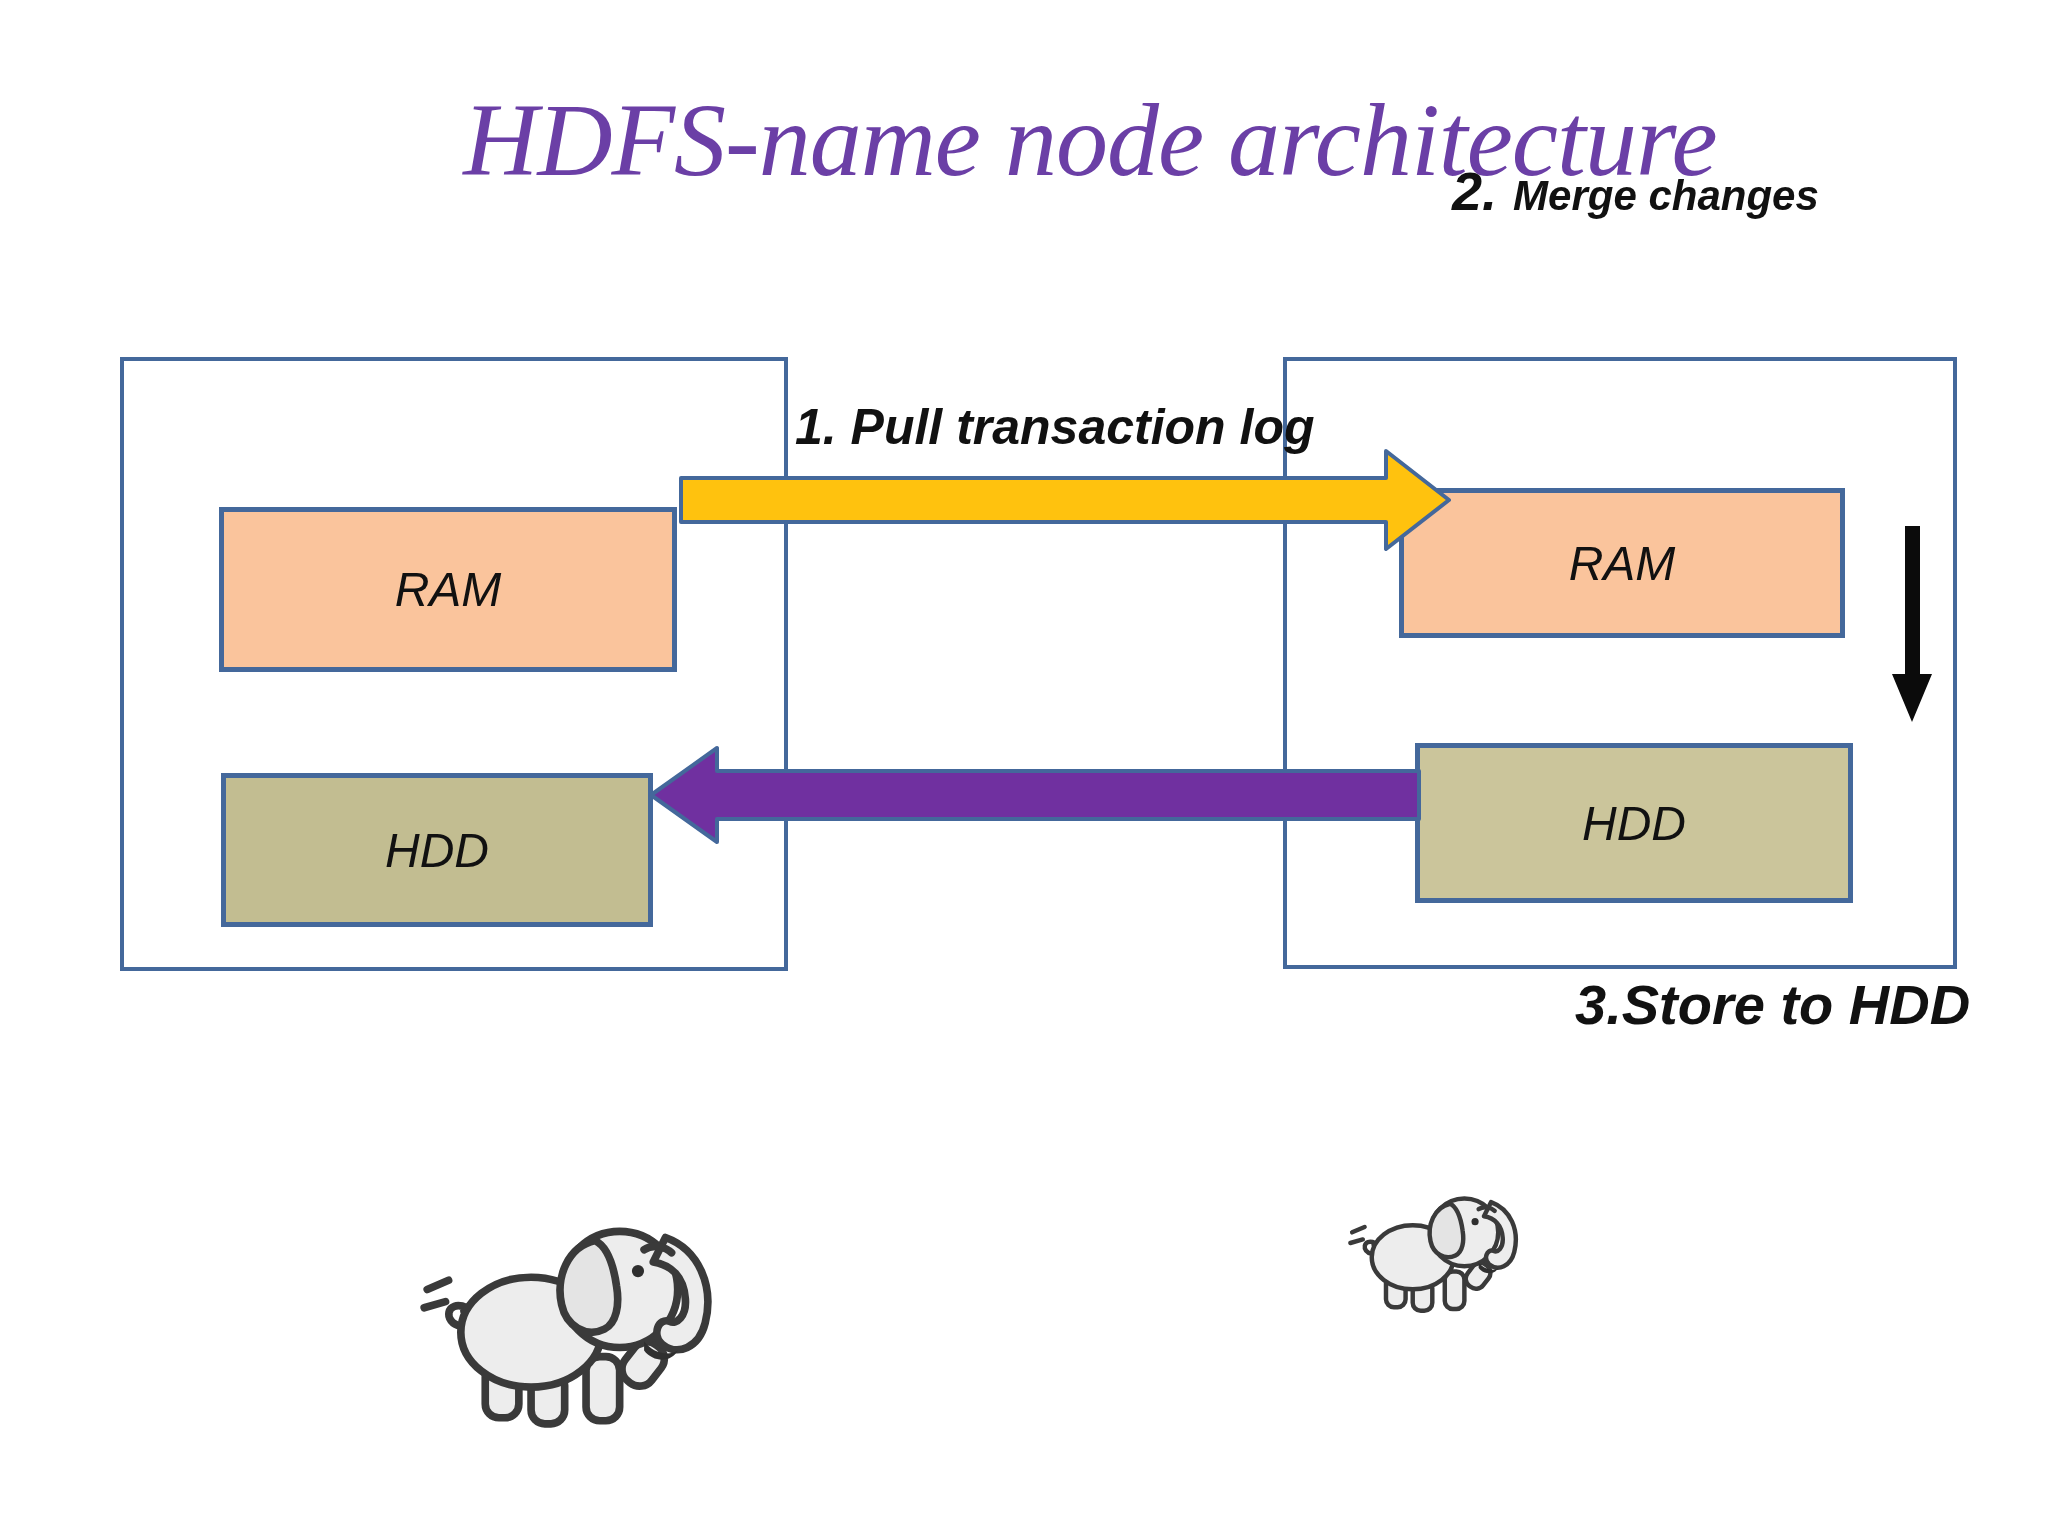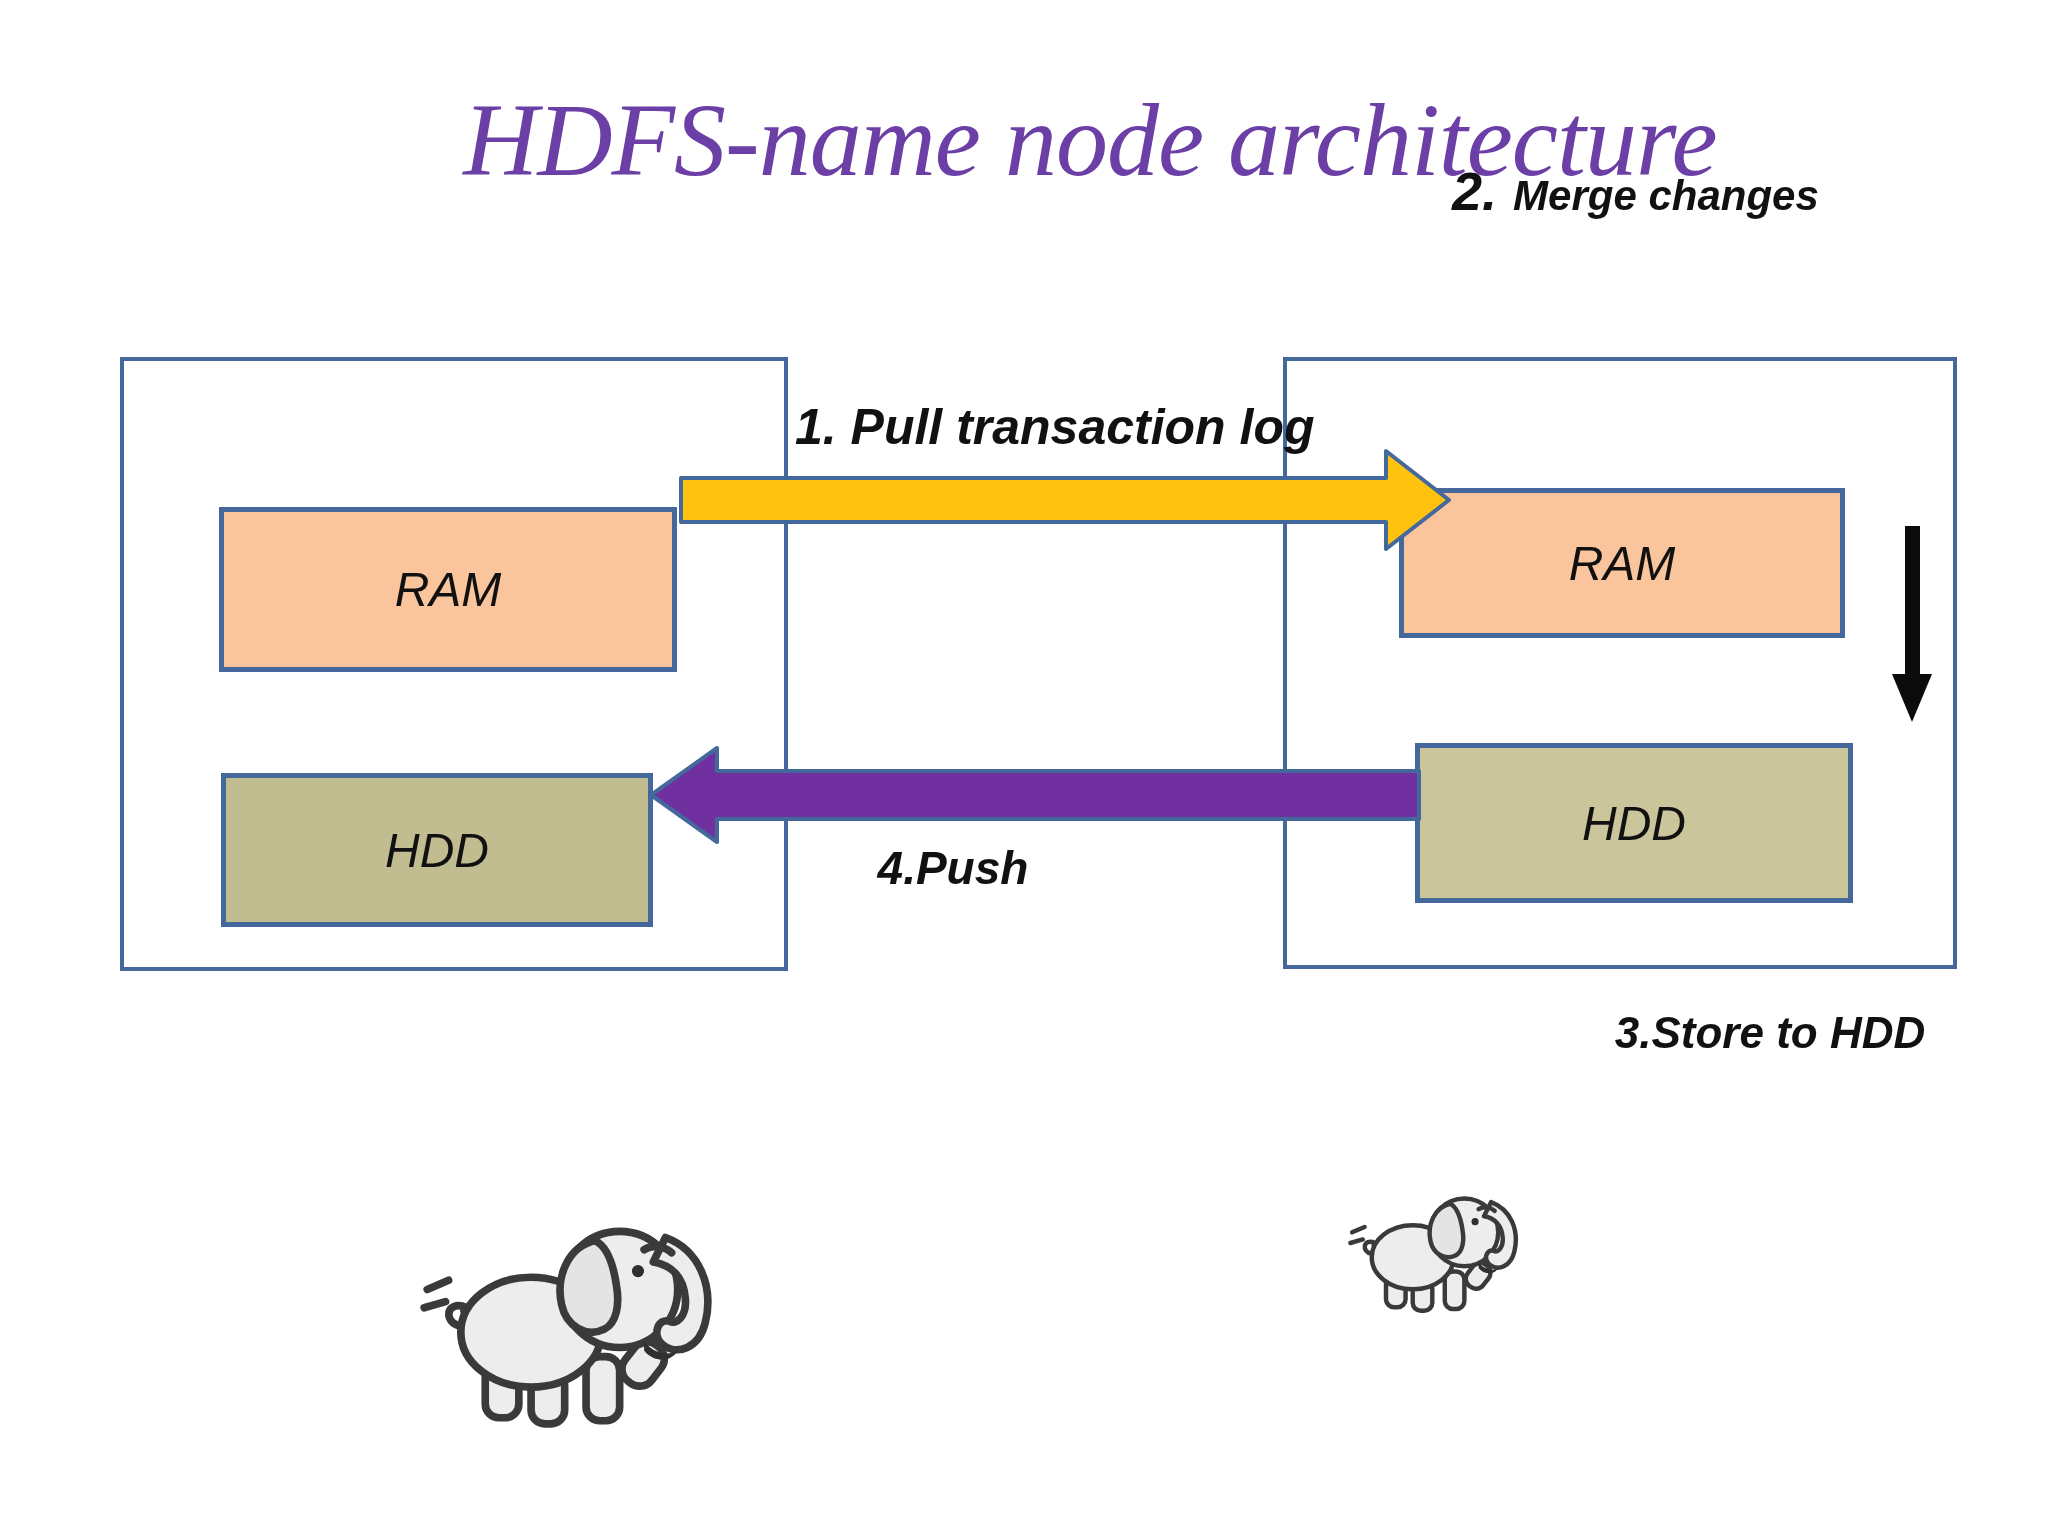--- a/index.html
+++ b/index.html
@@ -35,21 +35,21 @@
   .hw-box.hdd-right{background:var(--hdd_fill_right,#CBC59B);left:1415px;top:695px;width:438px;height:160px;}
 
   svg.arrows{position:absolute;left:0;top:0;width:2048px;height:1536px;pointer-events:none;}
   .arrow-yellow{fill:var(--arrow_yellow,#FFC20E);stroke:var(--arrow_outline,#44689B);stroke-width:4;stroke-linejoin:round;}
   .arrow-purple{fill:var(--arrow_purple,#7030A0);stroke:var(--arrow_outline,#44689B);stroke-width:4;stroke-linejoin:round;}
   .arrow-black{fill:var(--arrow_black,#0B0B0B);}
 
   .step-label{position:absolute;color:var(--text_black,#111);font-weight:700;text-align:center;white-space:nowrap;}
   .step-label.pull{left:795px;top:398px;width:470px;font-size:50px;}
   .step-label.push{left:828px;top:841px;width:250px;font-size:46px;}
-  .step-label.store{left:1575px;top:1008px;width:390px;font-size:44px;}
+  .step-label.store{left:1575px;top:972px;width:390px;font-size:56px;}
 
   .elephant{position:absolute;}
   .elephant.big{left:415px;top:1210px;width:336px;}
   .elephant.small{left:1345px;top:1186px;width:196px;}
   .elephant svg{display:block;width:100%;height:auto;}
   .ele-line{fill:none;stroke:var(--elephant_line,#3A3A3A);stroke-width:5;stroke-linecap:round;stroke-linejoin:round;}
   .ele-part{fill:var(--elephant_fill,#EDEDED);stroke:var(--elephant_line,#3A3A3A);stroke-width:5;stroke-linecap:round;stroke-linejoin:round;}
   .ele-ear{fill:#E4E4E4;stroke:var(--elephant_line,#3A3A3A);stroke-width:5;stroke-linejoin:round;}
   .ele-dark{fill:#2F2F2F;stroke:none;}
 </style>
@@ -82,21 +82,20 @@
     <span>HDD</span>
   </div>
 
   <svg class="arrows" viewBox="0 0 2048 1536">
     <polygon class="arrow-yellow" points="681,478 1386,478 1386,451 1449,500 1386,549 1386,522 681,522"></polygon>
     <polygon class="arrow-purple" points="651,795 717,748 717,771 1419,771 1419,819 717,819 717,842"></polygon>
     <polygon class="arrow-black" points="1905,526 1920,526 1920,674 1932,674 1912,722 1892,674 1905,674"></polygon>
   </svg>
 
   <div class="step-label pull">1. Pull transaction log</div>
-  <div class="step-label push">4.Push</div>
   <div class="step-label store">3.Store to HDD</div>
 
   <div class="elephant big">
     <svg viewBox="0 0 220 160">
       <path class="ele-line" d="M8,52 L22,46" stroke-width="4"></path>
       <path class="ele-line" d="M6,64 L20,60" stroke-width="4"></path>
       <path class="ele-line" d="M34,64 C20,58 18,74 30,76 C38,77 38,66 32,66"></path>
       <rect class="ele-part" x="46" y="100" width="22" height="36" rx="9"></rect>
       <rect class="ele-part" x="76" y="106" width="22" height="34" rx="9"></rect>
       <rect class="ele-part" x="112" y="96" width="22" height="42" rx="9"></rect>

